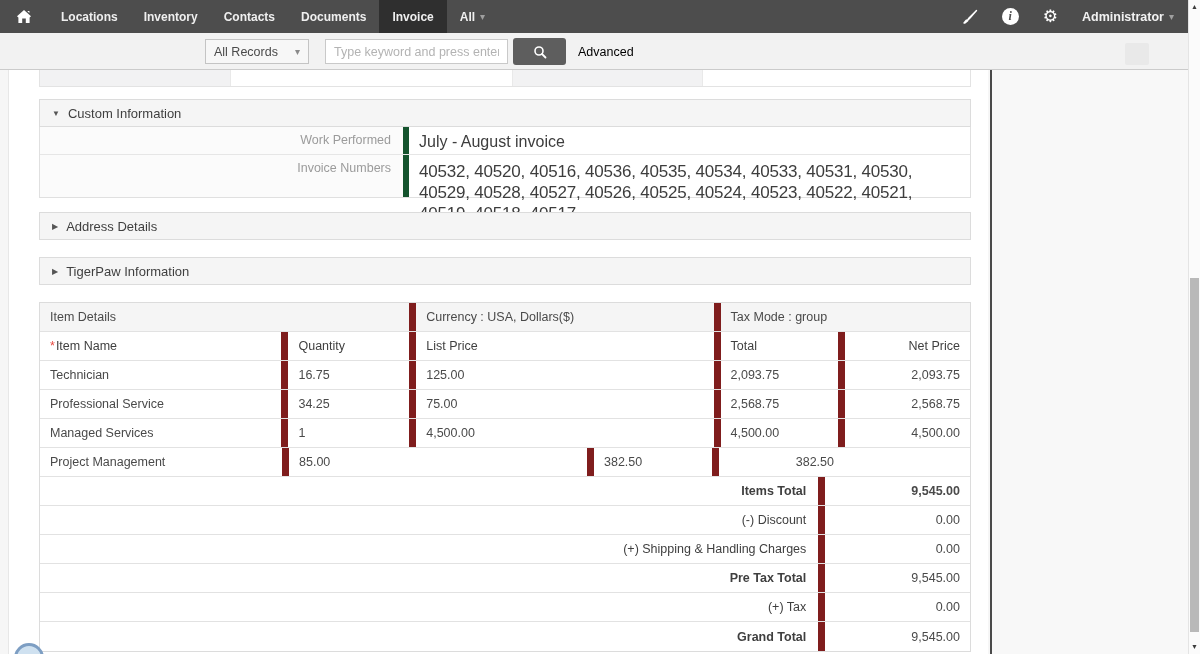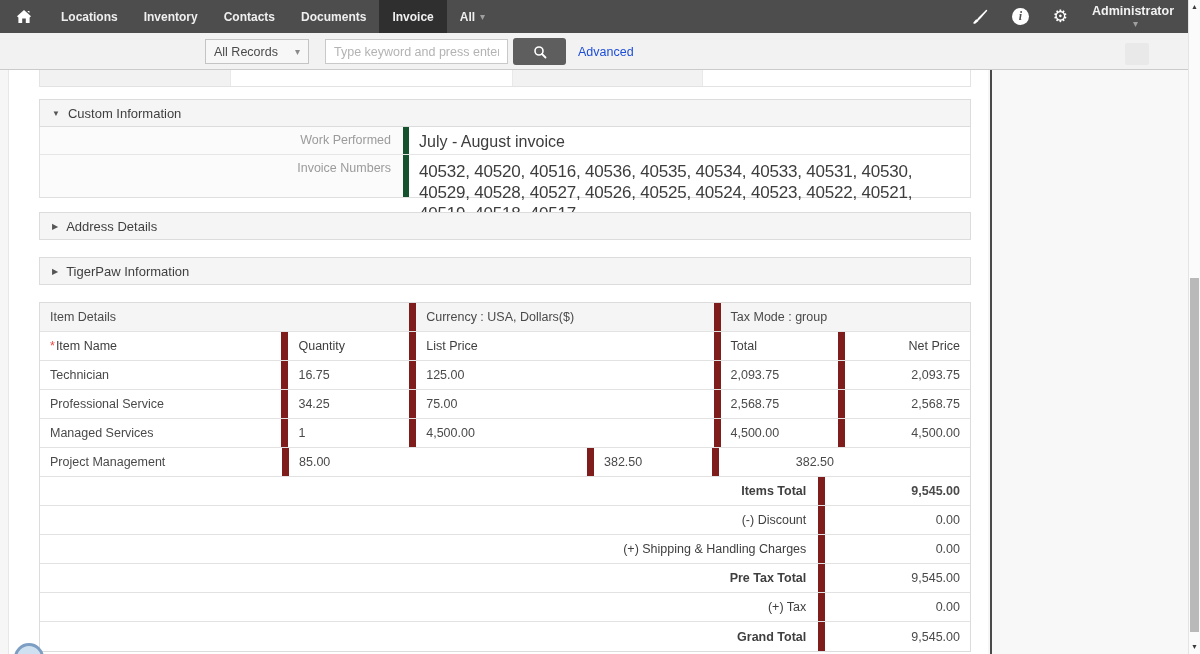--- a/index.html
+++ b/index.html
@@ -29,21 +29,21 @@
   .nav-right {
     margin-left:auto; display:flex; align-items:center; gap:24px; padding-right:14px;
   }
   .nav-icon-btn { display:flex; align-items:center; justify-content:center; cursor:pointer; }
   .info-circle {
     width:17px; height:17px; border-radius:50%; background:#ffffff;
     color:#4d4d4d; font-size:12px; font-weight:bold; font-style:italic;
     display:flex; align-items:center; justify-content:center; font-family:"Liberation Serif",serif;
   }
   .gear-glyph { color:#ffffff; font-size:17px; line-height:1; }
-  .user-menu { display:flex; align-items:center; font-size:12.5px; font-weight:bold; color:#f2f2f2; cursor:pointer;flex-direction:column; }
+  .user-menu { display:flex; align-items:center; font-size:12.5px; font-weight:bold; color:#f2f2f2; cursor:pointer; }
 
   
   .search-row {
     position:absolute; top:33px; left:0; width:1188px; height:37px;
     background:#f2f2f2; border-bottom:1px solid #cbcbcb;
   }
   .scope-select {
     position:absolute; left:205px; top:6px; width:104px; height:25px;
     background:#f7f7f7; border:1px solid #c4c4c4;
     display:flex; align-items:center; padding:0 8px; font-size:12.5px; color:#4a4a4a; cursor:pointer;
@@ -55,21 +55,21 @@
     font-size:12.5px; color:#444; font-family:"Liberation Sans",sans-serif;
   }
   .search-input::placeholder { color:#b3b3b3; }
   .search-btn {
     position:absolute; left:513px; top:5px; width:53px; height:27px;
     background:#5e5e5e; border:none; border-radius:3px; cursor:pointer;
     display:flex; align-items:center; justify-content:center;
   }
   .advanced-link {
     position:absolute; left:578px; top:0; height:37px; display:flex; align-items:center;
-    font-size:12.5px; color:#1d4ed8; cursor:pointer;
+    font-size:12.5px; color:#000000; cursor:pointer;
   }
   .ghost-btn {
     position:absolute; left:1125px; top:10px; width:24px; height:22px;
     background:#e9e9e9; border-radius:2px;
   }
 
   
   .page {
     position:absolute; top:70px; left:8px; width:980px; height:584px;
     background:#ffffff; border-left:1px solid #e7e7e7;

